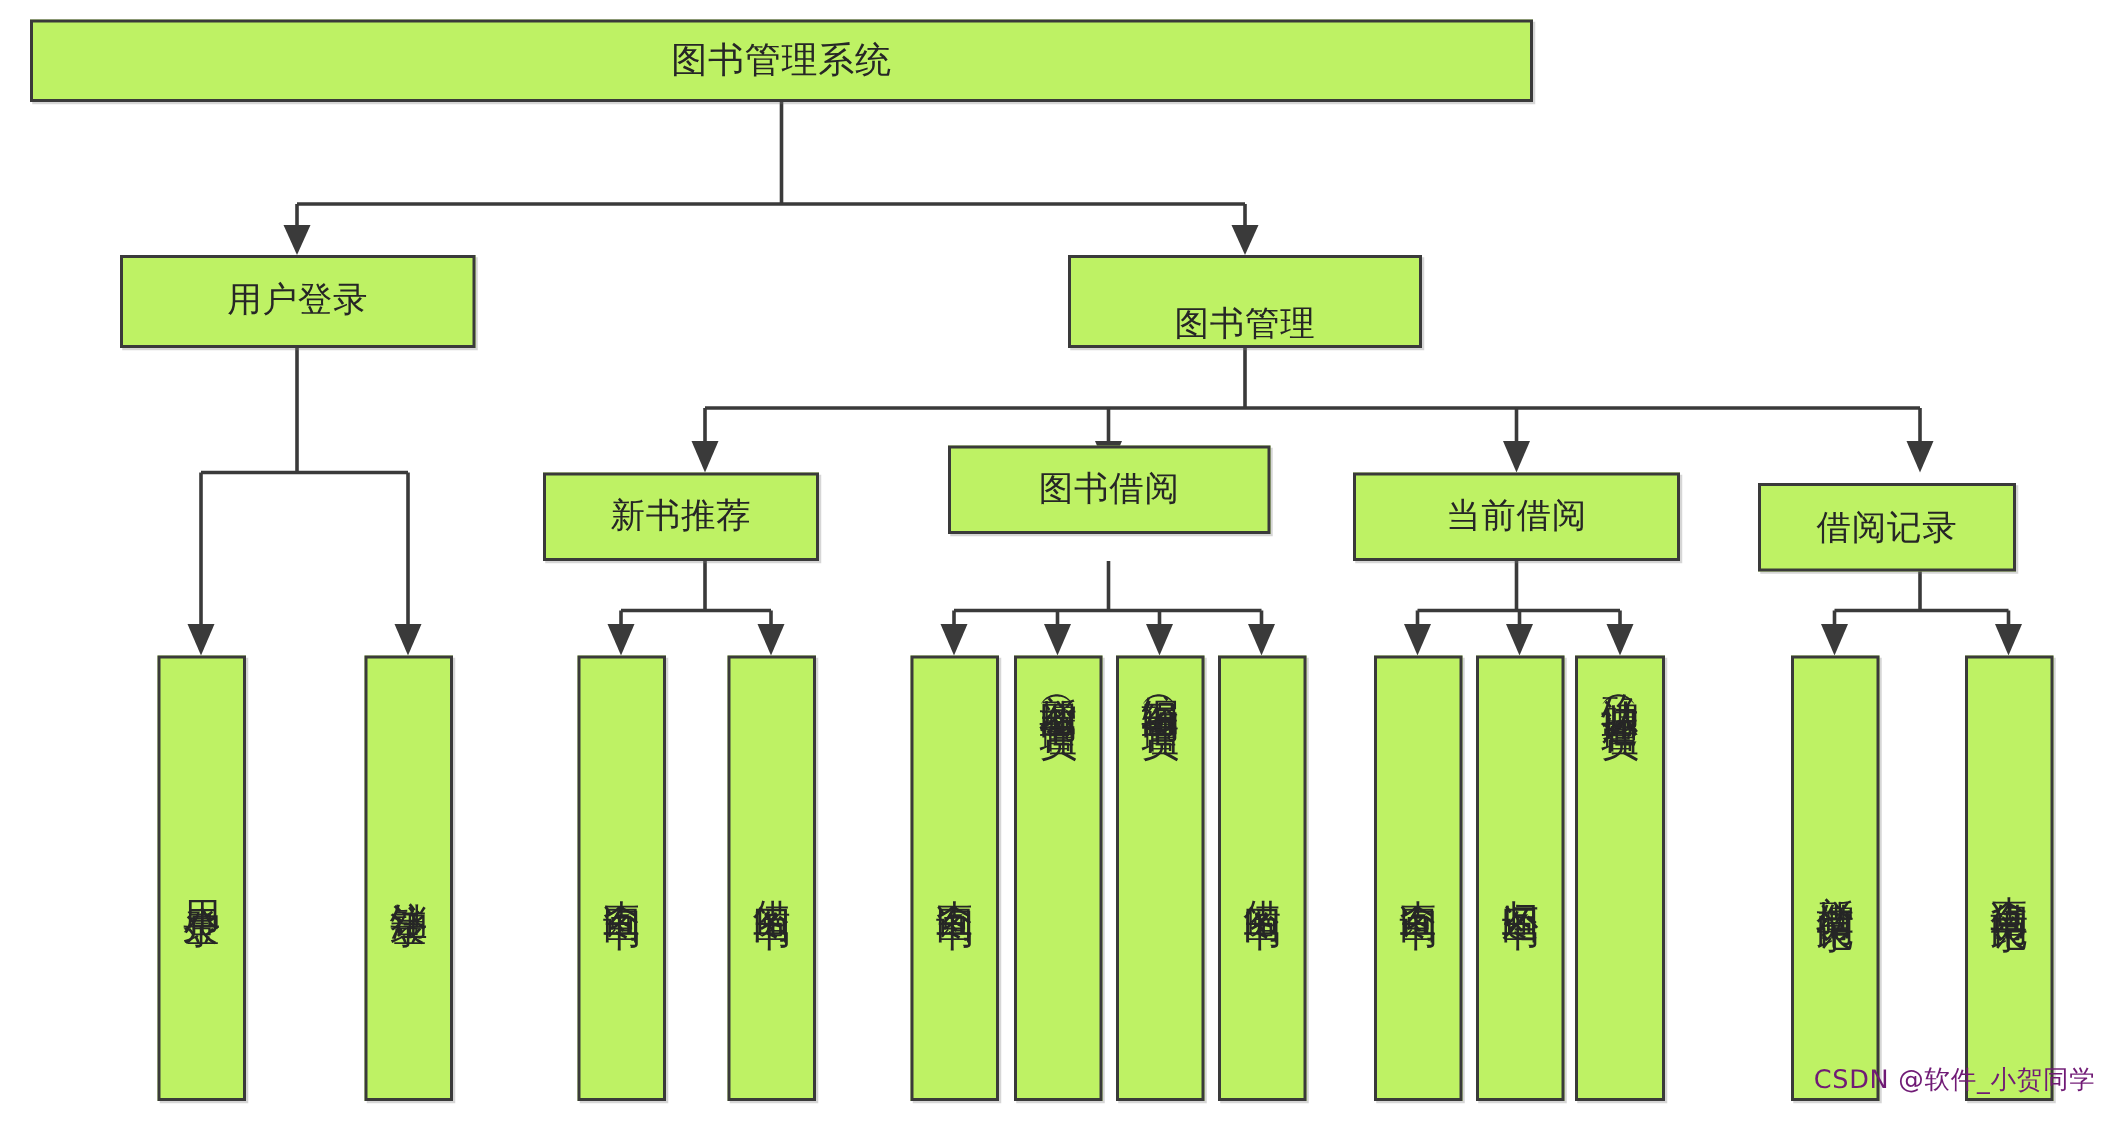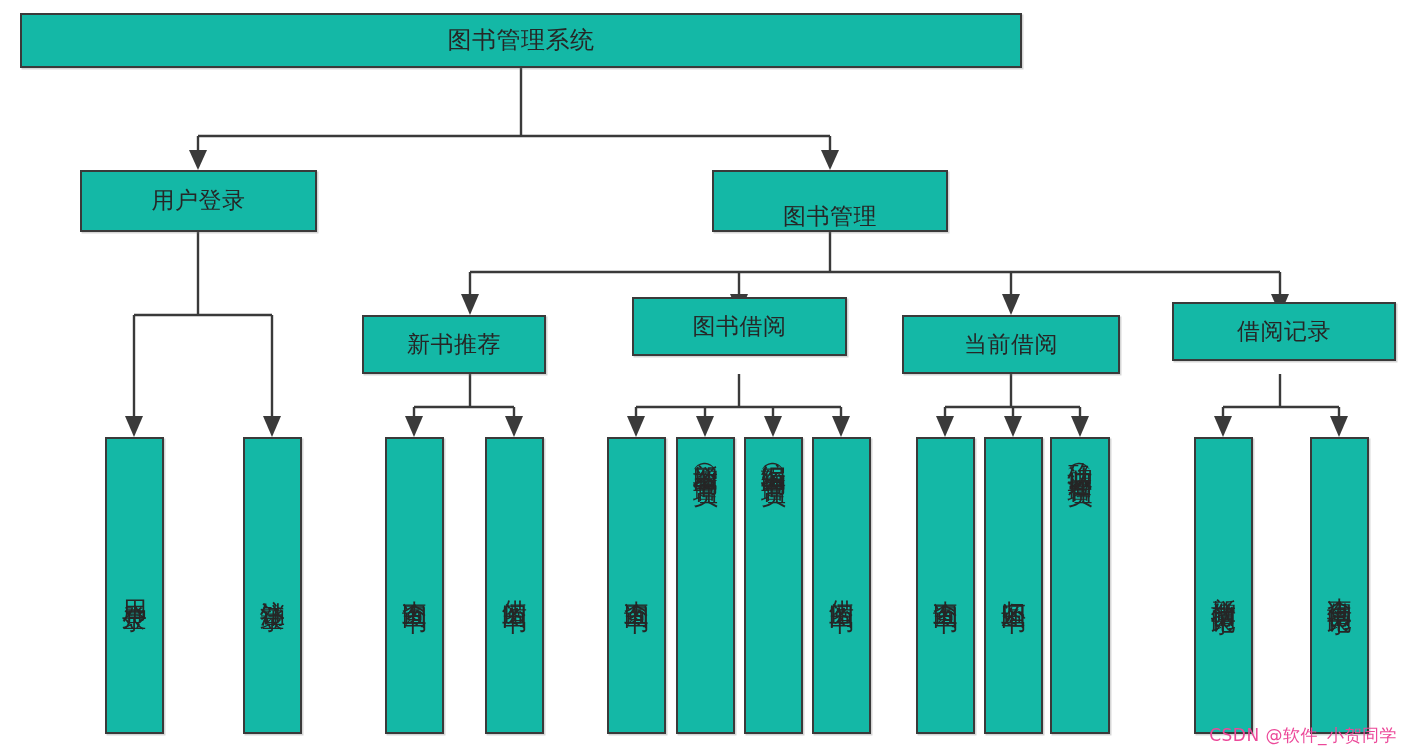--- a/index.html
+++ b/index.html
@@ -17,21 +17,21 @@
   #diagram-root {
     position: absolute;
     left: 0; top: 0;
     width: 1405px;
     height: 747px;
   }
   
   .node {
     position: absolute;
     box-sizing: border-box;
-    background: #14b8a6;
+    background: #bef264;
     border: 2.4px solid #3a3a3a;
     display: flex;
     align-items: center;
     justify-content: center;
     box-shadow: 1.5px 1.5px 0 rgba(120,120,120,0.30);
   }
   .node .label {
     color: #262626;
     letter-spacing: 0.5px;
     line-height: 1.18;
@@ -78,23 +78,23 @@
     stroke: #3a3a3a;
     stroke-width: 2.4;
     fill: none;
   }
   #connectors polygon { fill: #3a3a3a; }
 
   
   #watermark {
     position: absolute;
     right: 8px;
-    bottom: 0;
+    bottom: 16px;
     font-size: 17px;
-    color: #ec4899;
+    color: #701a75;
     letter-spacing: 0.5px;
     white-space: nowrap;
     font-family: "DejaVu Sans", "Liberation Sans", sans-serif;
   }
 </style>
 </head>
 <body>
 
 <div id="diagram-root">
 
@@ -178,21 +178,21 @@
   </div>
 
   <div class="node horiz" style="left:632px; top:297px; width:215px; height:59px;">
     <span class="label">图书借阅</span>
   </div>
 
   <div class="node horiz" style="left:902px; top:315px; width:218px; height:59px;">
     <span class="label">当前借阅</span>
   </div>
 
-  <div class="node horiz" style="left:1172px; top:302px; width:224px; height:59px;font-family:Liberation Serif, serif;">
+  <div class="node horiz" style="left:1172px; top:322px; width:172px; height:59px;font-family:Liberation Serif, serif;">
     <span class="label">借阅记录</span>
   </div>
 
   <div class="node vert center" style="left:105px; top:437px; width:59px; height:297px;">
     <span class="label">用户登录</span>
   </div>
 
   <div class="node vert center" style="left:243px; top:437px; width:59px; height:297px;">
     <span class="label">注销登录</span>
   </div>

